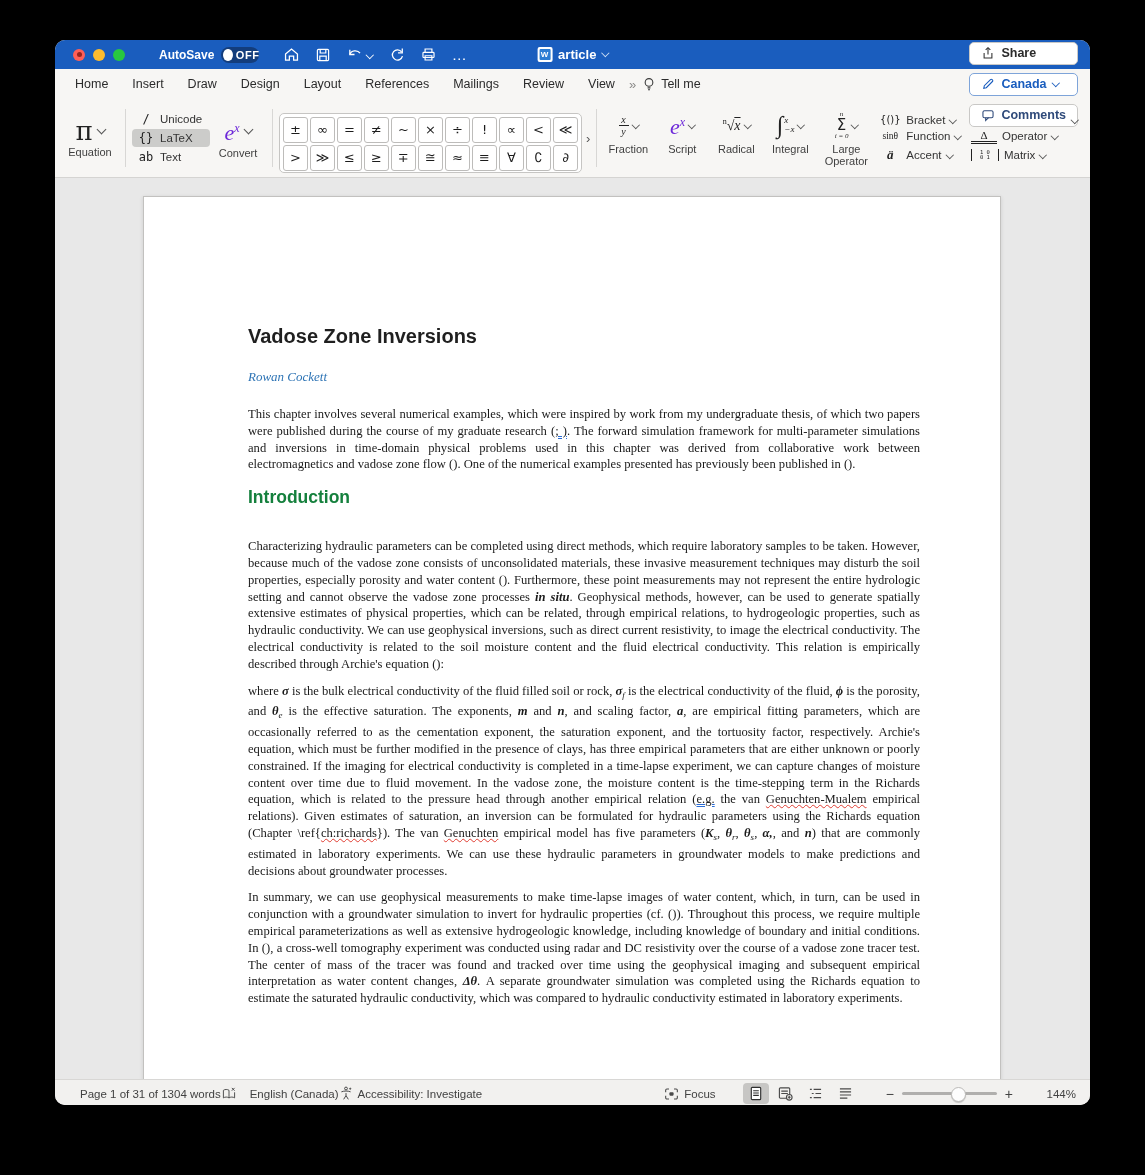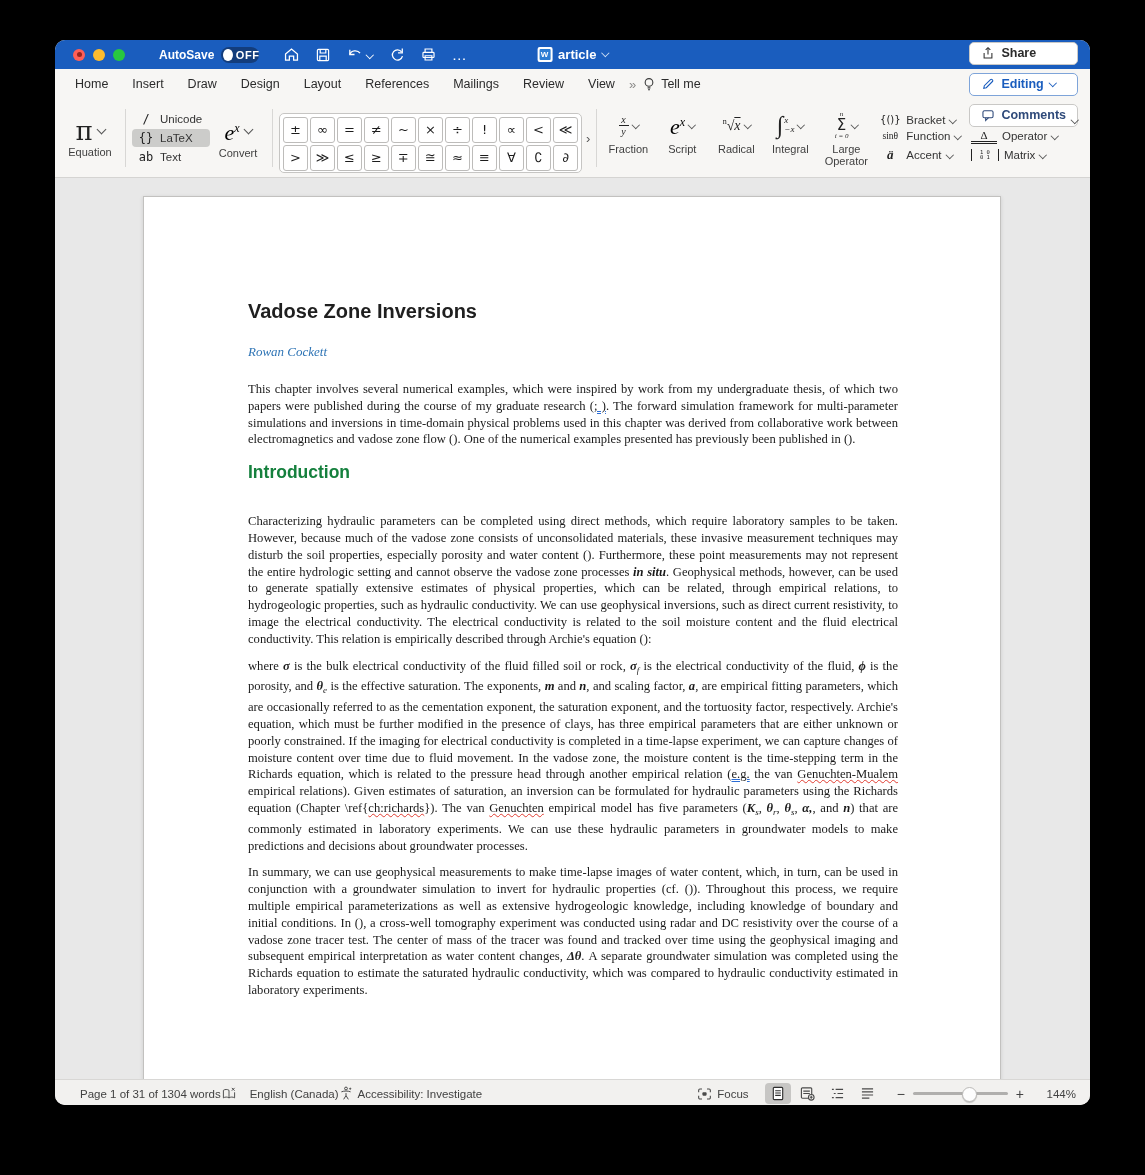--- a/index.html
+++ b/index.html
@@ -45,21 +45,21 @@
   .eq-group{display:flex;flex-direction:column;align-items:center;justify-content:center;width:58px;gap:2px;}
   .eq-top{display:flex;align-items:center;gap:5px;}
   .pi{font-family:"DejaVu Serif",serif;font-size:26px;line-height:26px;color:#222;}
   .gray-chev{color:#555;}
 
   .modes{display:flex;flex-direction:column;justify-content:center;gap:1px;width:78px;}
   .mode{display:flex;align-items:center;gap:6px;font-size:11.5px;color:#333;padding:2px 6px;border-radius:4px;}
   .mode .micon{font-size:12px;color:#222;font-family:"DejaVu Sans Mono",monospace;width:16px;text-align:center;}
   .mode.selected{background:#ccccca;}
   .convert{display:flex;flex-direction:column;align-items:center;justify-content:center;gap:2px;width:56px;}
-  .ex{font-family:"Liberation Serif",serif;font-style:italic;font-size:22px;line-height:22px;color:#000000;}
+  .ex{font-family:"Liberation Serif",serif;font-style:italic;font-size:22px;line-height:22px;color:#6d28d9;}
   .ex sup{font-size:12px;}
 
   .gallery-wrap{display:flex;align-items:center;gap:4px;margin-top:9px;}
   .gallery{background:#fff;border:1px solid #c6c5c3;border-radius:5px;padding:3px;display:flex;flex-direction:column;gap:2px;height:52px;}
   .symrow{display:flex;gap:2px;}
   .symcell{width:23px;height:24px;background:#fff;border:1px solid #bdbcba;border-radius:3px;display:flex;align-items:center;justify-content:center;font-family:"DejaVu Sans",sans-serif;font-size:13px;color:#1c1c1c;}
   .gal-chev{color:#555;font-size:13px;margin-top:-8px;}
 
   .structures{display:flex;align-items:flex-start;gap:4px;margin-top:8px;}
   .sbig{display:flex;flex-direction:column;align-items:center;width:50px;}
@@ -81,38 +81,38 @@
   .s2icon.fn{font-size:9.5px;}
   .s2icon.acc{font-style:italic;font-weight:bold;font-size:13px;}
   .s2icon.lim{display:flex;flex-direction:column;line-height:6px;font-size:8px;}
   .s2icon.lim .sub{font-size:5.5px;}
   .s2icon.op{border-bottom:3px double #222;font-size:11px;padding:0 2px;}
   .s2icon.mat{display:flex;flex-direction:column;font-size:5.5px;line-height:5px;border-left:1px solid #222;border-right:1px solid #222;padding:1px 2px;font-family:"DejaVu Sans Mono",monospace;}
 
   
   .docarea{height:901px;background:#e8e8e8;position:relative;overflow:hidden;}
   .page{position:absolute;left:88px;top:18px;width:856px;height:980px;background:#fff;border:1px solid #c2c1bf;box-shadow:0 1px 4px rgba(0,0,0,.12);}
-  .pagein{padding:103px 102px 0 104px;color:#1a1a1a;}
+  .pagein{padding:103px 80px 0 104px;color:#1a1a1a;margin-top:25px;}
   .doc-title{font-family:"Liberation Sans",sans-serif;font-size:20px;font-weight:600;color:#1f1f1f;margin:0 0 21px 0;}
   .doc-author{font-family:"Liberation Serif",serif;font-style:italic;font-size:13px;color:#2e74b5;margin:0 0 21px 0;}
   .bodytext{font-family:"Liberation Serif",serif;font-size:12.6px;line-height:16.8px;text-align:justify;margin:0 0 10px 0;}
   .doc-h1{font-family:"Liberation Sans",sans-serif;font-size:17.5px;font-weight:600;color:#15803d;margin:14px 0 30px 0;}
   .eqline{font-family:"Liberation Serif",serif;font-size:13px;text-align:center;margin:16px 0 16px 0;}
   .seg-i{font-style:italic;font-weight:bold;}
   .seg-sub{font-style:italic;font-size:9px;vertical-align:-3px;}
   .seg-sup{font-style:italic;font-size:9px;vertical-align:5px;}
   .seg-gram{text-decoration:underline double #2b6cd4;text-decoration-thickness:1px;}
   .seg-sp{text-decoration:underline wavy #e03c31;text-decoration-thickness:1px;}
   .mt10{margin-top:10px;}
 
   
   .statusbar{height:27px;background:#f2f1ef;border-top:1px solid #d8d7d5;display:flex;align-items:center;font-size:11.5px;color:#424242;position:relative;}
   .sb-left{display:flex;align-items:center;margin-left:25px;}
   .sb-item{display:flex;align-items:center;gap:5px;}
-  .sb-right{position:absolute;right:14px;display:flex;align-items:center;gap:16px;}
+  .sb-right{position:absolute;right:14px;display:flex;align-items:center;gap:27px;}
   .viewbtns{display:flex;align-items:center;gap:4px;}
   .viewbtn{width:26px;height:21px;border-radius:4px;display:flex;align-items:center;justify-content:center;}
   .viewbtn.selected{background:#c7c6c4;}
   .zoomctl{display:flex;align-items:center;gap:8px;}
   .zoomtrack{width:95px;height:3px;background:#b0afad;border-radius:2px;position:relative;}
   .zoomthumb{position:absolute;left:52%;top:-5.5px;width:13px;height:13px;border-radius:50%;background:#fdfdfd;border:1px solid #bcbbb9;box-shadow:0 1px 1px rgba(0,0,0,.2);}
   .zplus{font-size:14px;color:#424242;}
 </style>
 </head>
 <body>
@@ -216,21 +216,21 @@
             <path d="M4 9 V15.5 H14 V9"></path>
             <path d="M9 11 V2.5"></path>
             <path d="M6 5 L9 2.2 L12 5"></path>
           </svg>
         <span>Share</span>
       </span>
       <span class="trbtn editing">
         <svg width="14" height="14" viewBox="0 0 18 18" fill="none" stroke="#1a5dbe" stroke-width="1.4">
             <path d="M3.5 14.5 L4.3 11.2 L12.2 3.3 a1.4 1.4 0 0 1 2 0 l0.5 0.5 a1.4 1.4 0 0 1 0 2 L6.8 13.7 Z"></path>
           </svg>
-        <span>Editing</span>
+        <span>Canada</span>
         <span class="chev sm" style="color:#1a5dbe;margin-top:-2px;"></span>
       </span>
       <span class="trbtn comments">
         <svg width="14" height="14" viewBox="0 0 18 18" fill="none" stroke="#2f4a7a" stroke-width="1.4">
             <rect x="2.5" y="3.5" width="13" height="9" rx="2"></rect>
             <path d="M6 12.5 V16 L9.8 12.5"></path>
           </svg>
         <span>Comments</span>
       </span>
     </div>

